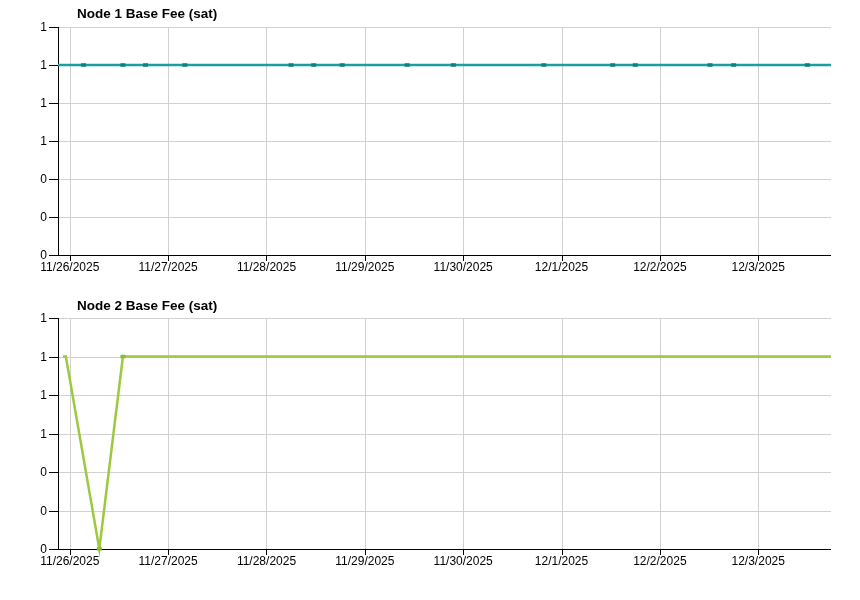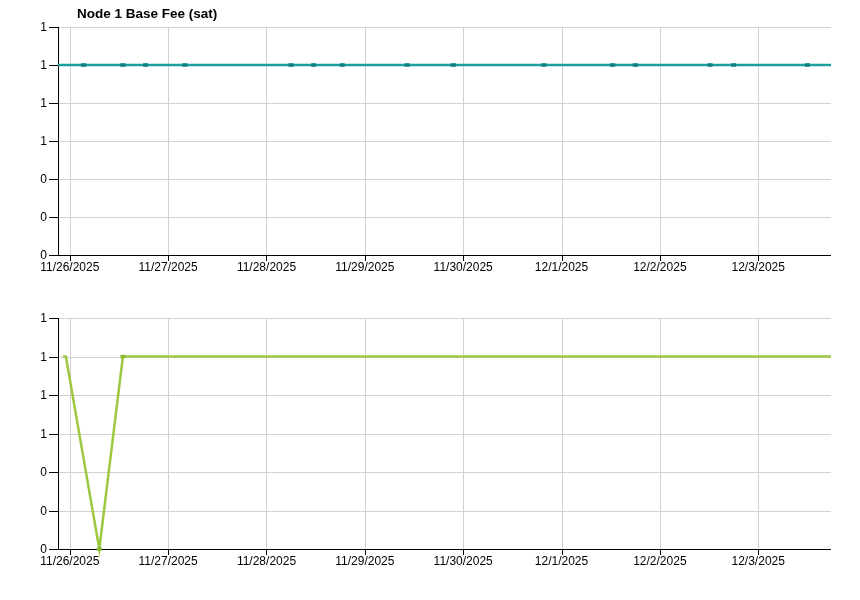--- a/index.html
+++ b/index.html
@@ -86,20 +86,21 @@
           <line x1="610.1717557251908" x2="615.1717557251908" y1="65" y2="65" stroke="#0d8082" stroke-width="3.5"></line>
           <line x1="632.7913486005089" x2="637.7913486005089" y1="65" y2="65" stroke="#0d8082" stroke-width="3.5"></line>
           <line x1="707.534351145038" x2="712.534351145038" y1="65" y2="65" stroke="#0d8082" stroke-width="3.5"></line>
           <line x1="731.1374045801526" x2="736.1374045801526" y1="65" y2="65" stroke="#0d8082" stroke-width="3.5"></line>
           <line x1="804.8969465648854" x2="809.8969465648854" y1="65" y2="65" stroke="#0d8082" stroke-width="3.5"></line>
         </g>
       </svg>
   </section>
 
   <section class="chart-section">
+    <h2 class="chart-title" style="top:298px">Node 2 Base Fee (sat)</h2>
     <svg class="plot" id="plot-1" viewBox="0 0 860 600">
         <g shape-rendering="crispEdges">
           <line x1="58" x2="831" y1="318.5" y2="318.5" stroke="#d2d0d0" stroke-width="1"></line>
           <line x1="58" x2="831" y1="357" y2="357" stroke="#d2d0d0" stroke-width="1"></line>
           <line x1="58" x2="831" y1="395.5" y2="395.5" stroke="#d2d0d0" stroke-width="1"></line>
           <line x1="58" x2="831" y1="434" y2="434" stroke="#d2d0d0" stroke-width="1"></line>
           <line x1="58" x2="831" y1="472.5" y2="472.5" stroke="#d2d0d0" stroke-width="1"></line>
           <line x1="58" x2="831" y1="511" y2="511" stroke="#d2d0d0" stroke-width="1"></line>
           <line x1="70.30152671755725" x2="70.30152671755725" y1="318" y2="549" stroke="#d2d0d0" stroke-width="1"></line>
           <line x1="168.64758269720102" x2="168.64758269720102" y1="318" y2="549" stroke="#d2d0d0" stroke-width="1"></line>

